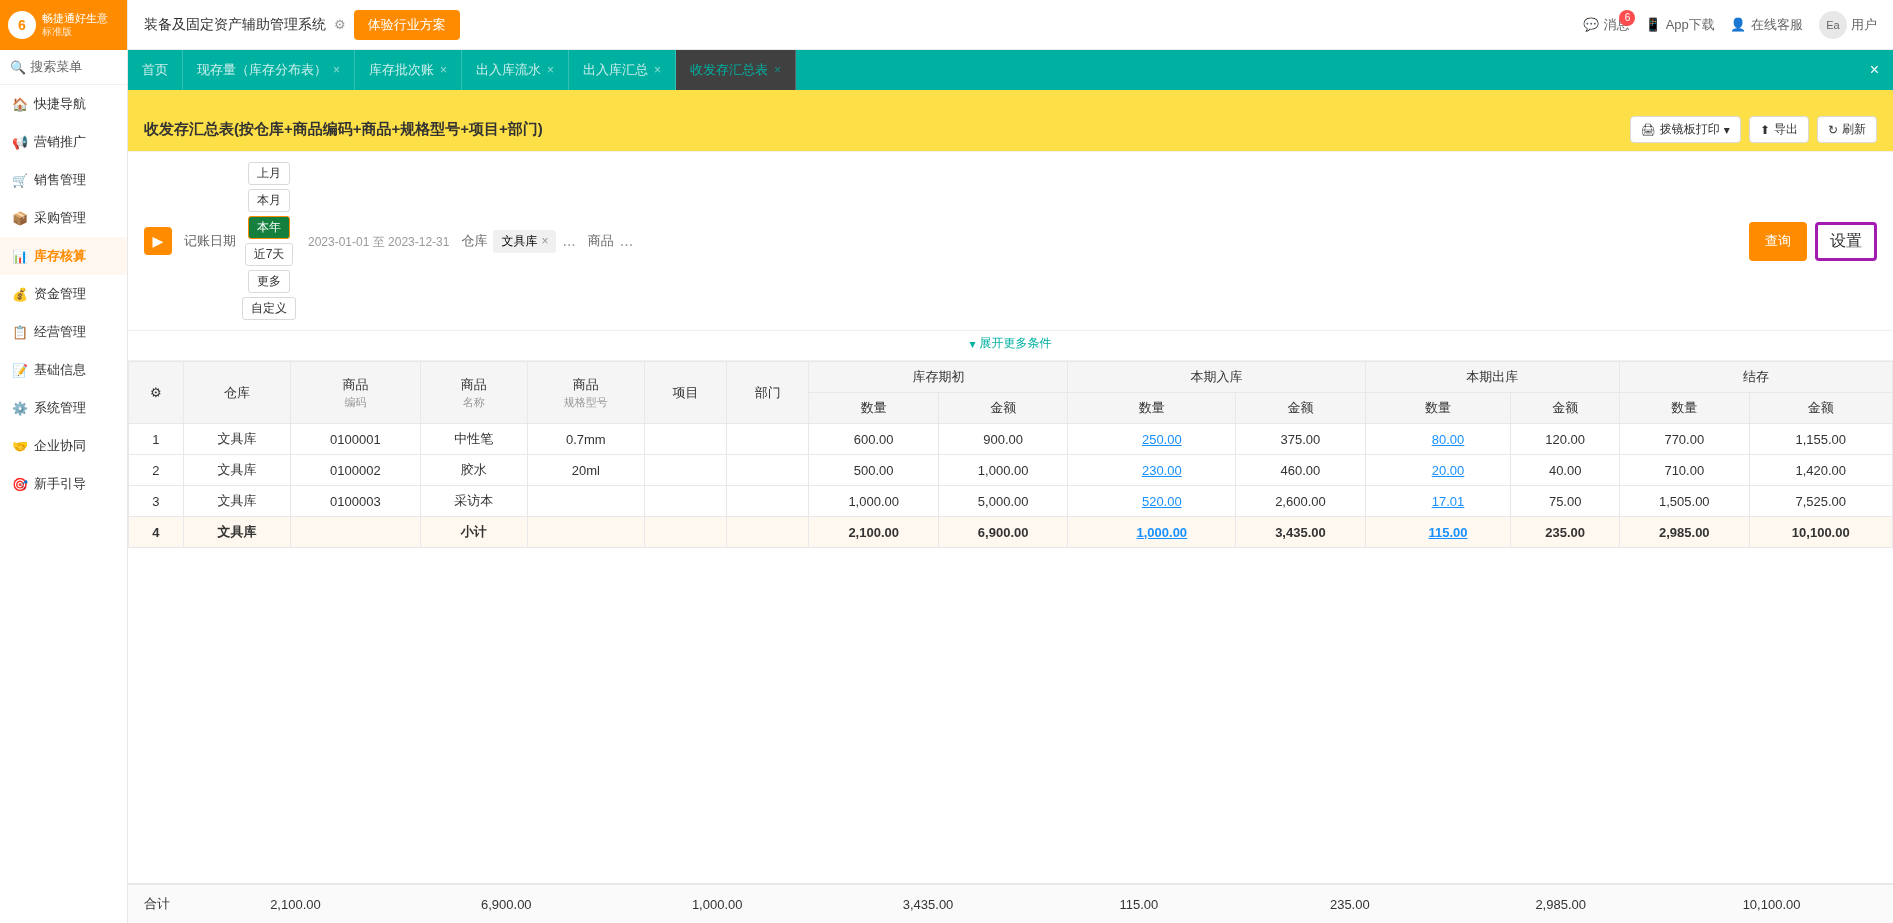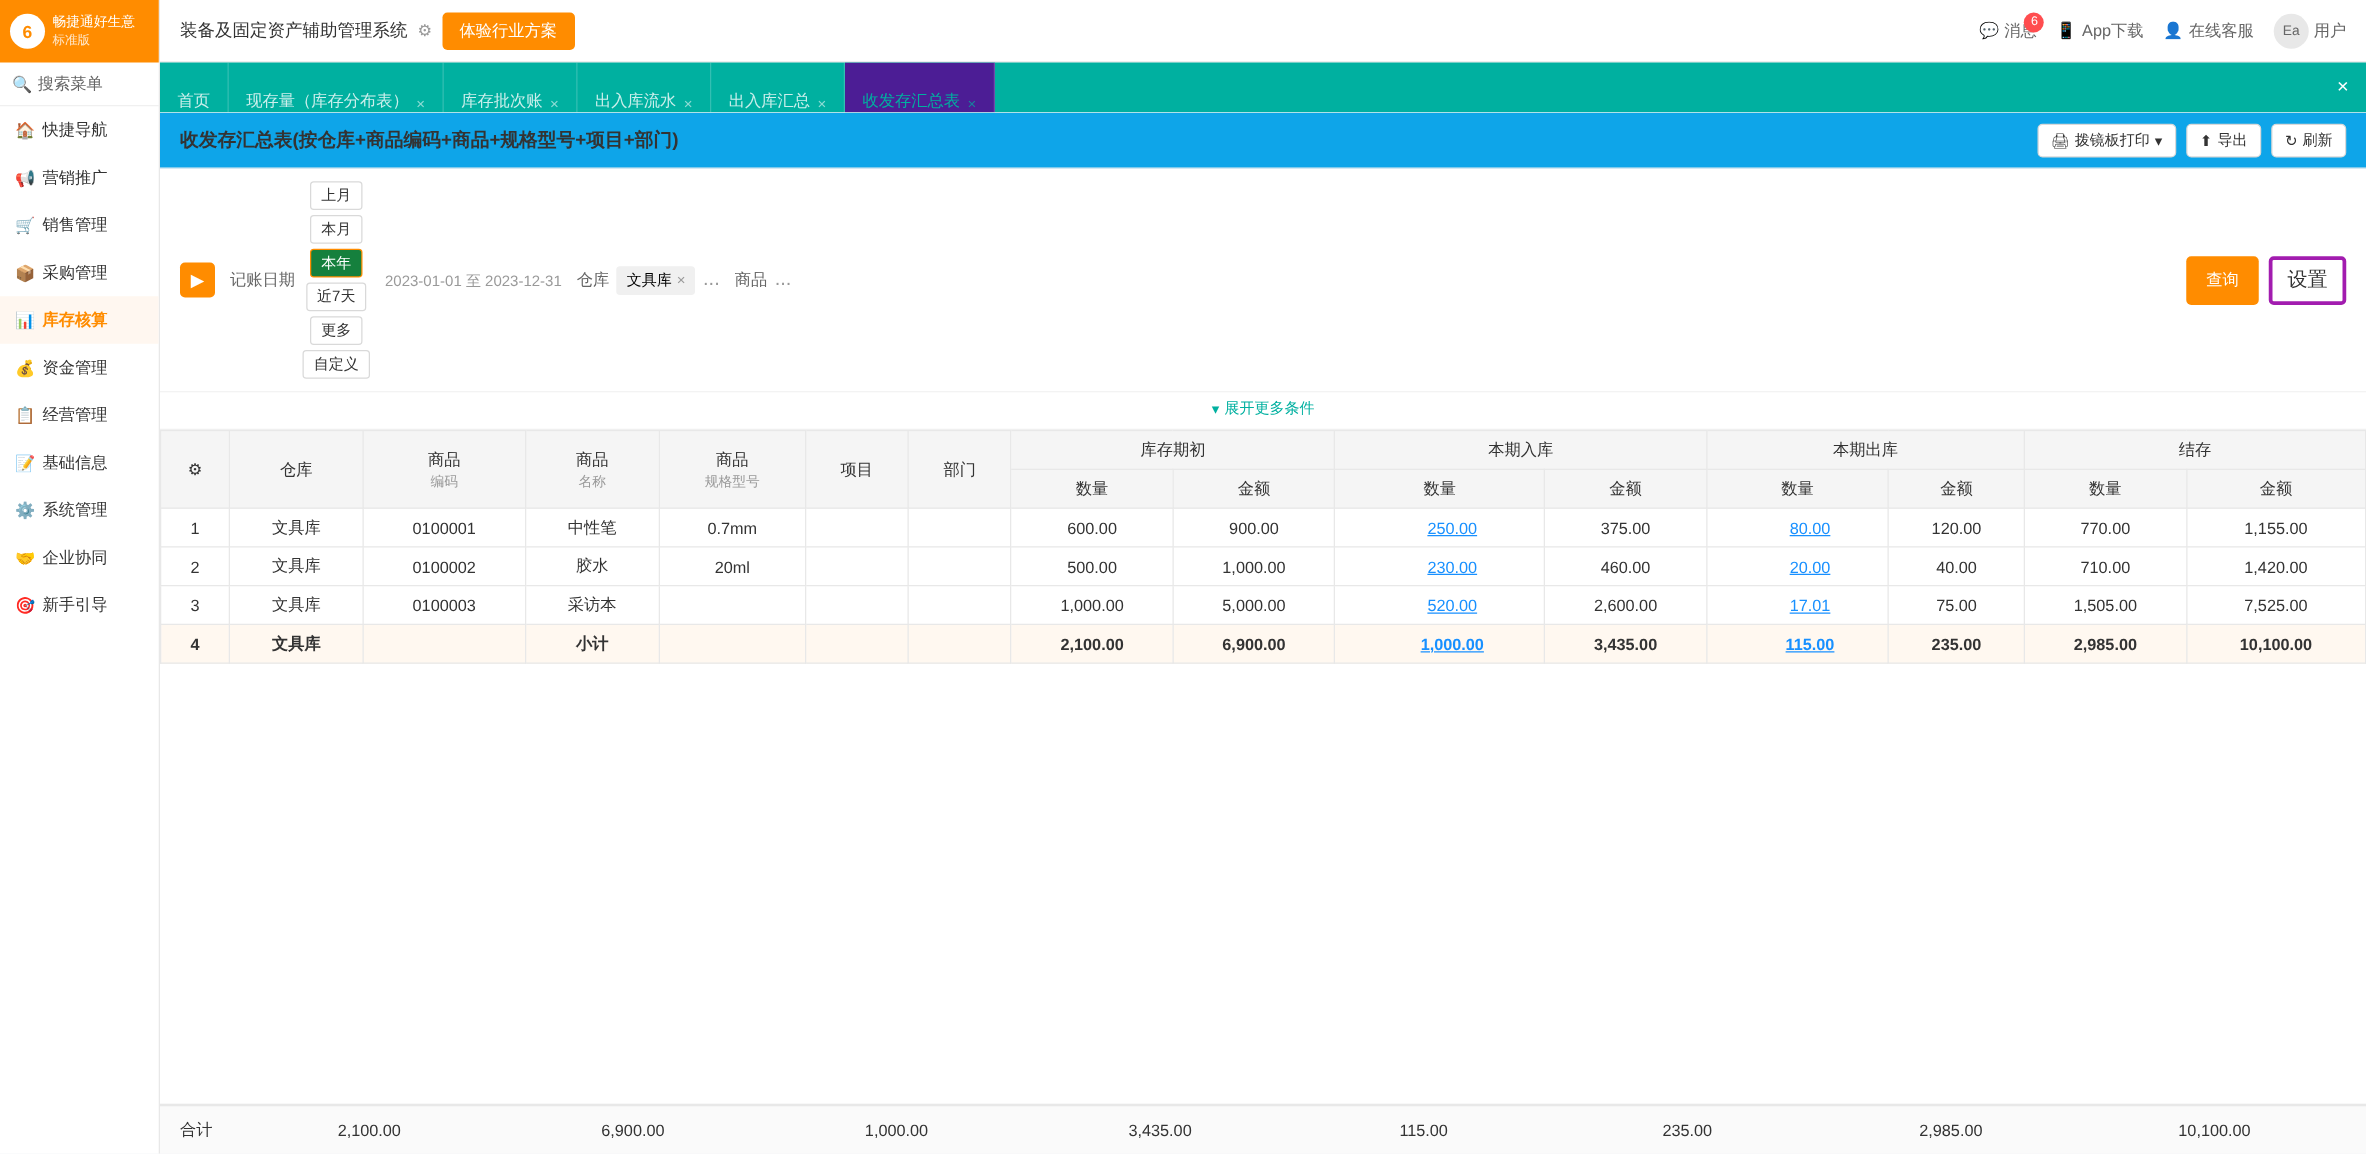--- a/index.html
+++ b/index.html
@@ -25,31 +25,31 @@
     .top-header-left { display: flex; align-items: center; gap: 8px; }
     .system-title { font-size: 14px; color: #333; }
     .header-btn-experience { background: #ff8c00; color: #fff; border: none; border-radius: 4px; padding: 6px 14px; font-size: 13px; cursor: pointer; }
     .top-header-right { display: flex; align-items: center; gap: 16px; color: #666; font-size: 13px; }
     .header-icon-item { display: flex; align-items: center; gap: 4px; cursor: pointer; position: relative; }
     .badge { background: #ff4d4f; color: #fff; border-radius: 50%; width: 16px; height: 16px; display: flex; align-items: center; justify-content: center; font-size: 10px; position: absolute; top: -6px; right: -6px; }
     .user-avatar { width: 28px; height: 28px; background: #e8e8e8; border-radius: 50%; display: flex; align-items: center; justify-content: center; font-size: 11px; }
 
     
     .tabs-bar { height: 40px; background: #00b0a0; display: flex; align-items: center; padding: 0 0; flex-shrink: 0; overflow: hidden; }
-    .tab-item { display: flex; align-items: flex-end; gap: 6px; padding: 0 14px; height: 40px; cursor: pointer; color: rgba(255,255,255,0.8); font-size: 13px; white-space: nowrap; border-right: 1px solid rgba(255,255,255,0.2); }
-    .tab-item.active { background: #4c1d95; color: #00b0a0; font-weight: 500; }
+    .tab-item { display: flex; align-items: center; gap: 6px; padding: 0 14px; height: 40px; cursor: pointer; color: rgba(255,255,255,0.8); font-size: 13px; white-space: nowrap; border-right: 1px solid rgba(255,255,255,0.2); }
+    .tab-item.active { background: #404040; color: #00b0a0; font-weight: 500; }
     .tab-close { font-size: 12px; cursor: pointer; opacity: 0.7; }
     .tabs-bar-close { margin-left: auto; padding: 0 14px; color: #fff; cursor: pointer; font-size: 16px; }
 
     
     .page-content { flex: 1; display: flex; flex-direction: column; overflow: hidden; background: #f5f5f5; }
     .page-inner { flex: 1; background: #fff; margin: 0; display: flex; flex-direction: column; overflow: hidden; }
 
     
-    .page-title-bar { padding: 9px 16px 8px; background: #0ea5e9; border-bottom: 1px solid #f0f0f0; display: flex; align-items: center; justify-content: space-between; }
+    .page-title-bar { padding: 26px 16px 8px; background: #fde047; border-bottom: 1px solid #f0f0f0; display: flex; align-items: center; justify-content: space-between; }
     .page-title-text { font-size: 15px; font-weight: bold; color: #333; }
     .page-actions { display: flex; align-items: center; gap: 8px; }
     .btn-print { border: 1px solid #d9d9d9; background: #fff; border-radius: 4px; padding: 4px 10px; font-size: 12px; cursor: pointer; display: flex; align-items: center; gap: 4px; color: #333; }
     .btn-export { border: 1px solid #d9d9d9; background: #fff; border-radius: 4px; padding: 4px 10px; font-size: 12px; cursor: pointer; display: flex; align-items: center; gap: 4px; color: #333; }
     .btn-refresh { border: 1px solid #d9d9d9; background: #fff; border-radius: 4px; padding: 4px 10px; font-size: 12px; cursor: pointer; display: flex; align-items: center; gap: 4px; color: #333; }
 
     
     .filter-bar { padding: 10px 16px; background: #fff; border-bottom: 1px solid #f0f0f0; display: flex; align-items: center; gap: 12px; flex-wrap: wrap; }
     .filter-expand-btn { width: 28px; height: 28px; background: #ff8c00; color: #fff; border: none; border-radius: 4px; cursor: pointer; display: flex; align-items: center; justify-content: center; font-size: 14px; flex-shrink: 0; }
     .filter-group { display: flex; align-items: center; gap: 6px; }

